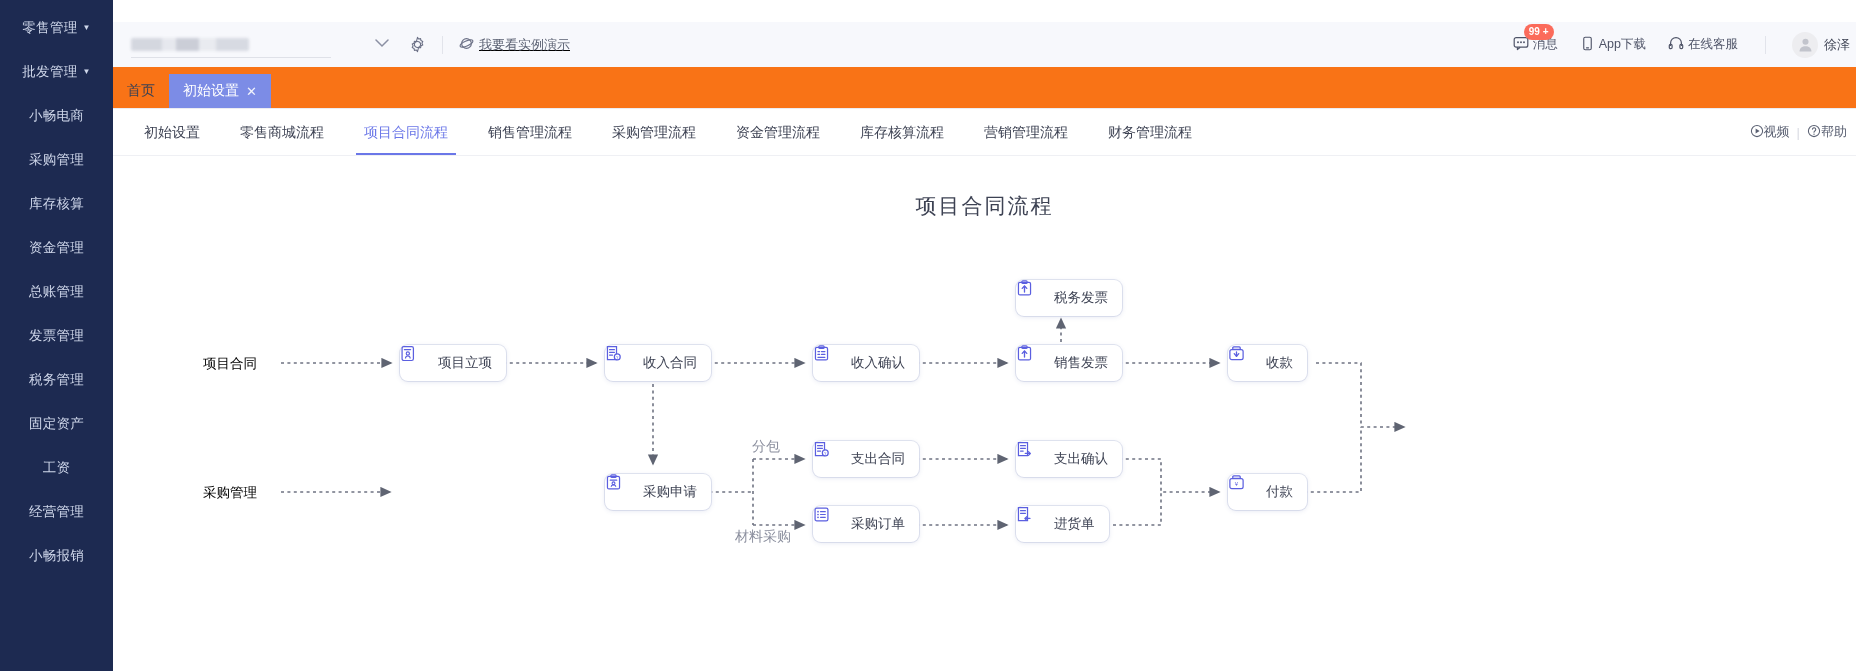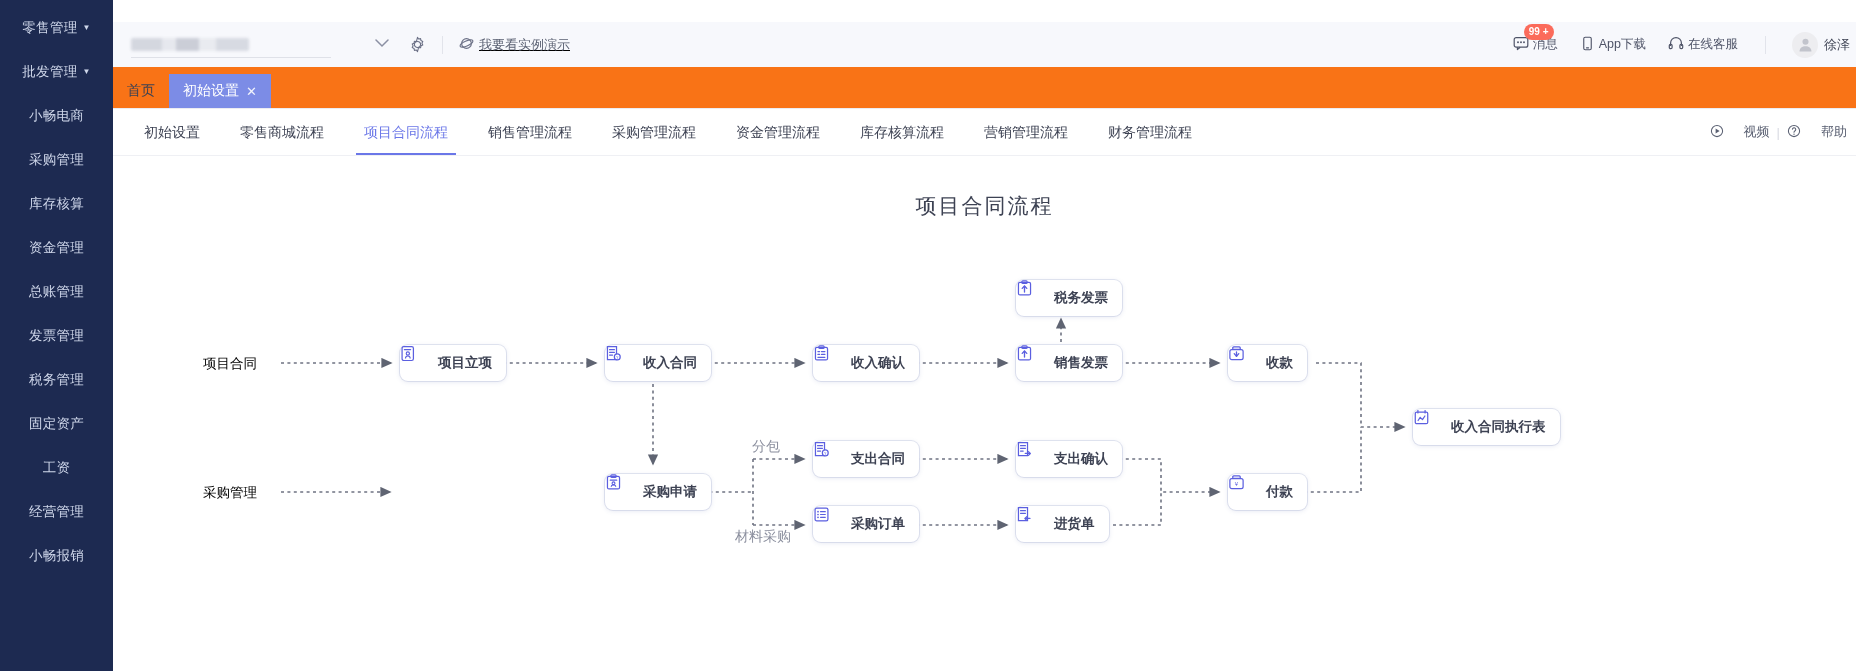--- a/index.html
+++ b/index.html
@@ -113,21 +113,21 @@
   .snav-item:first-child { margin-left: 23px; }
   .snav-item.active { color: #6b77e8; }
   .snav-item.active::after {
     content: ""; position: absolute; left: 0; right: 0; bottom: 0;
     height: 2px; background: #6b77e8;
   }
   .snav-right {
     margin-left: auto; display: flex; align-items: center;
     font-size: 13px; color: #5a6072; padding-right: 2px;
   }
-  .snav-right span.lnk { display: flex; align-items: center; gap: 20px; cursor: pointer; padding: 0 7px; }
+  .snav-right span.lnk { display: flex; align-items: center; gap: 0; cursor: pointer; padding: 0 7px; }
   .snav-divider { color: #d8dae2; }
 
   
   .canvas {
     position: absolute; left: 113px; top: 156px; right: 0; bottom: 0;
     background: #fff; overflow: hidden;
   }
   .flow-title {
     position: absolute; left: 0; right: 0; top: 36px;
     text-align: center; font-size: 21px; color: #3d4253; letter-spacing: 2px;
@@ -141,21 +141,21 @@
   .edge-label {
     position: absolute; font-size: 14px; color: #8b8f9e; white-space: nowrap;
   }
   .node {
     position: absolute; height: 36px; background: #fff;
     border-radius: 8px; display: flex; align-items: center;
     gap: 7px; padding: 0 14px;
     box-shadow: 0 1px 5px rgba(90,100,170,0.16), 0 0 0 1px rgba(225,228,240,0.85);
     cursor: pointer; white-space: nowrap;
   }
-  .node .nlabel { font-size: 13.5px; color: #3d4253; font-weight: bold; }
+  .node .nlabel { font-size: 13.5px; color: #3d4253; }
   .node .nicon { width: 17px; height: 17px; flex: 0 0 17px; display: flex; }
 </style>
 </head>
 <body>
 
 <div id="app">
 
   <div class="sidebar">
 
     <div class="side-menu">
@@ -448,31 +448,20 @@
           <svg width="17" height="17" viewBox="0 0 18 18">
               <rect x="2" y="5" width="14" height="10.4" rx="2" fill="none" stroke="#5b5fe0" stroke-width="1.3"></rect>
               <rect x="5" y="2.1" width="8" height="2.6" rx="1.1" fill="none" stroke="#5b5fe0" stroke-width="1.3"></rect>
               <path d="M6.6 9.2 L9 12 L11.4 9.2" fill="none" stroke="#5b5fe0" stroke-width="1.4" stroke-linecap="round" stroke-linejoin="round"></path>
               <line x1="9" y1="7.4" x2="9" y2="11.8" stroke="#5b5fe0" stroke-width="1.4" stroke-linecap="round"></line>
             </svg>
         </span>
         <span class="nlabel">收款</span>
       </div>
 
-      <div class="node" style="left:1300px; top:253px;">
-        <span class="nicon">
-          <svg width="17" height="17" viewBox="0 0 18 18">
-              <rect x="2.4" y="3.2" width="13.2" height="12.4" rx="1.6" fill="none" stroke="#5b5fe0" stroke-width="1.3"></rect>
-              <line x1="5.2" y1="1.6" x2="5.2" y2="4.2" stroke="#5b5fe0" stroke-width="1.3" stroke-linecap="round"></line>
-              <line x1="12.8" y1="1.6" x2="12.8" y2="4.2" stroke="#5b5fe0" stroke-width="1.3" stroke-linecap="round"></line>
-              <path d="M5.4 12.2 L7.6 8.8 L10 11.2 L12.6 7.4" fill="none" stroke="#5b5fe0" stroke-width="1.3" stroke-linecap="round" stroke-linejoin="round"></path>
-            </svg>
-        </span>
-        <span class="nlabel">收入合同执行表</span>
-      </div>
 
       <div class="node" style="left:492px; top:318px;">
         <span class="nicon">
           <svg width="17" height="17" viewBox="0 0 18 18">
               <rect x="2.6" y="2.4" width="12.8" height="13.4" rx="1.6" fill="none" stroke="#5b5fe0" stroke-width="1.3"></rect>
               <rect x="6.2" y="0.9" width="5.6" height="2.8" rx="1" fill="none" stroke="#5b5fe0" stroke-width="1.2"></rect>
               <line x1="5.6" y1="6.6" x2="12.4" y2="6.6" stroke="#5b5fe0" stroke-width="1.3" stroke-linecap="round"></line>
               <circle cx="9" cy="9.8" r="1.5" fill="none" stroke="#5b5fe0" stroke-width="1.2"></circle>
               <path d="M6.6 13.6c0-1.3 1.1-2 2.4-2s2.4.7 2.4 2" fill="none" stroke="#5b5fe0" stroke-width="1.2"></path>
             </svg>

